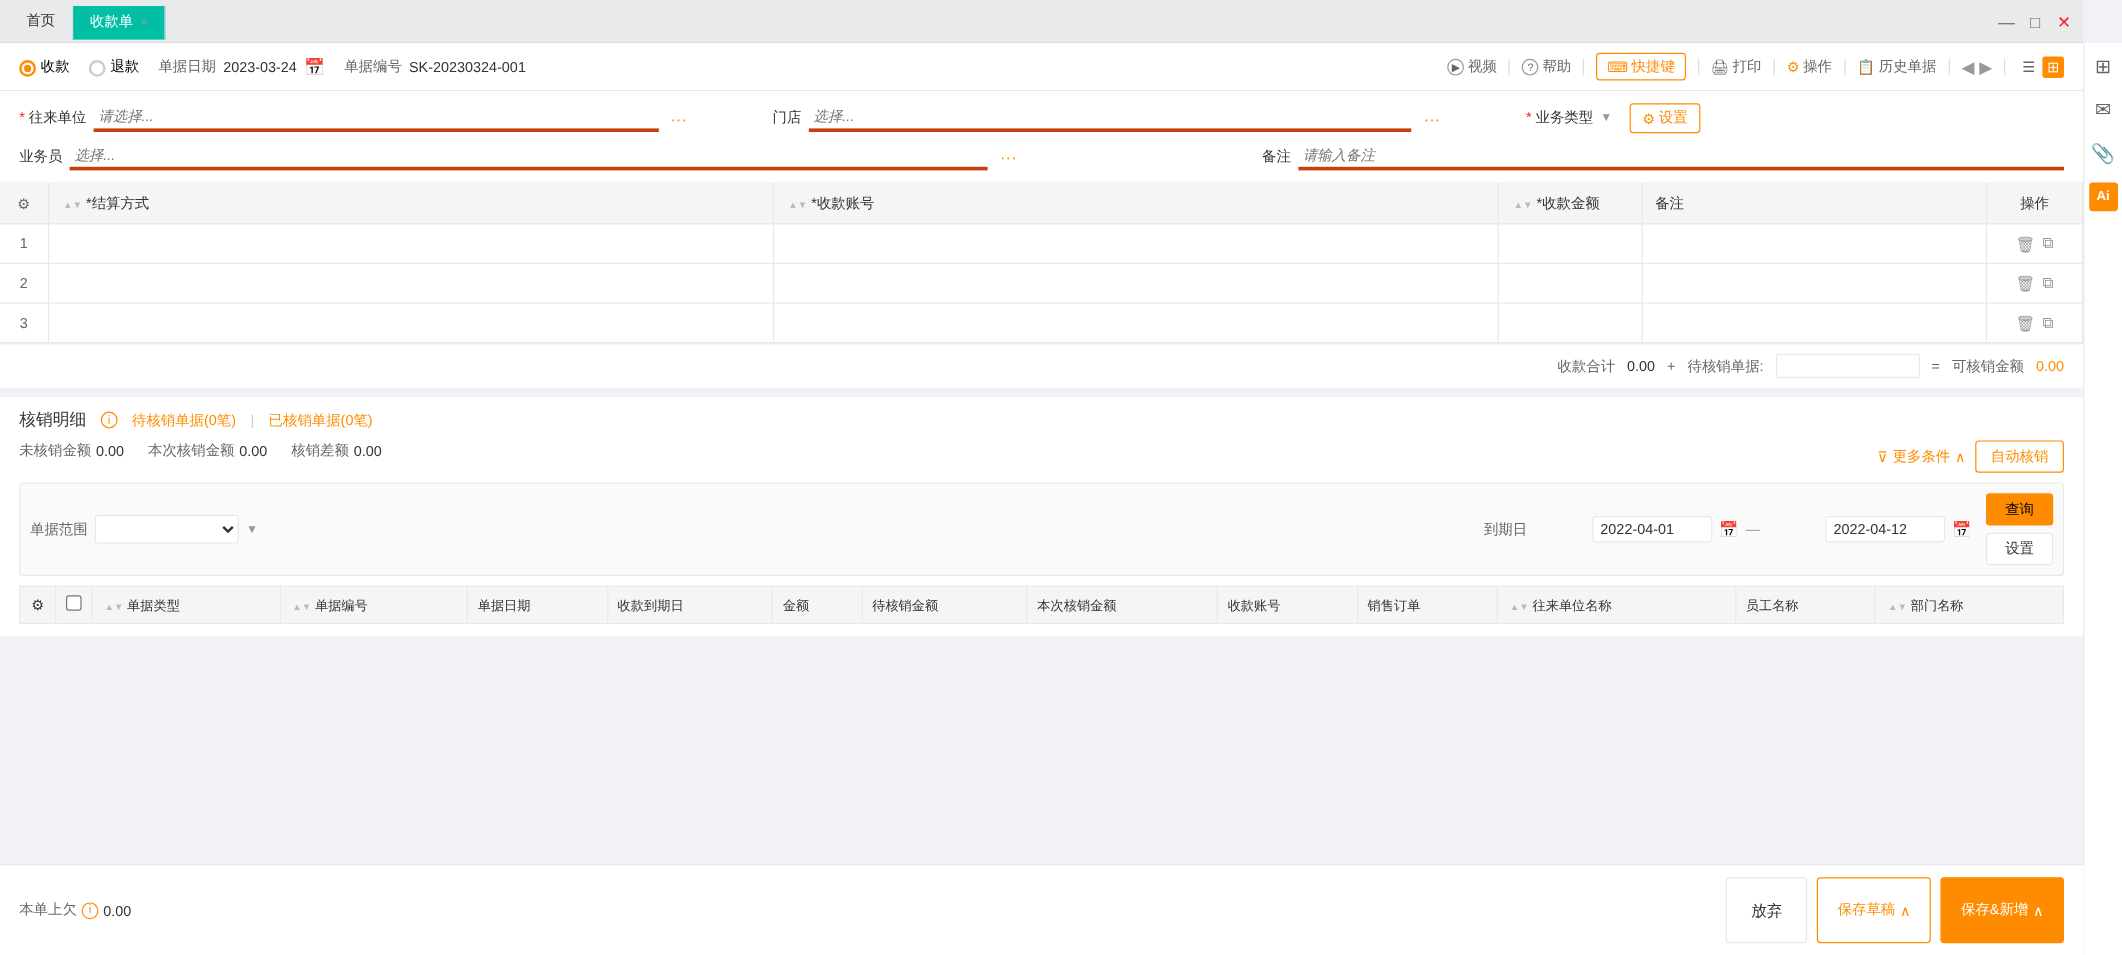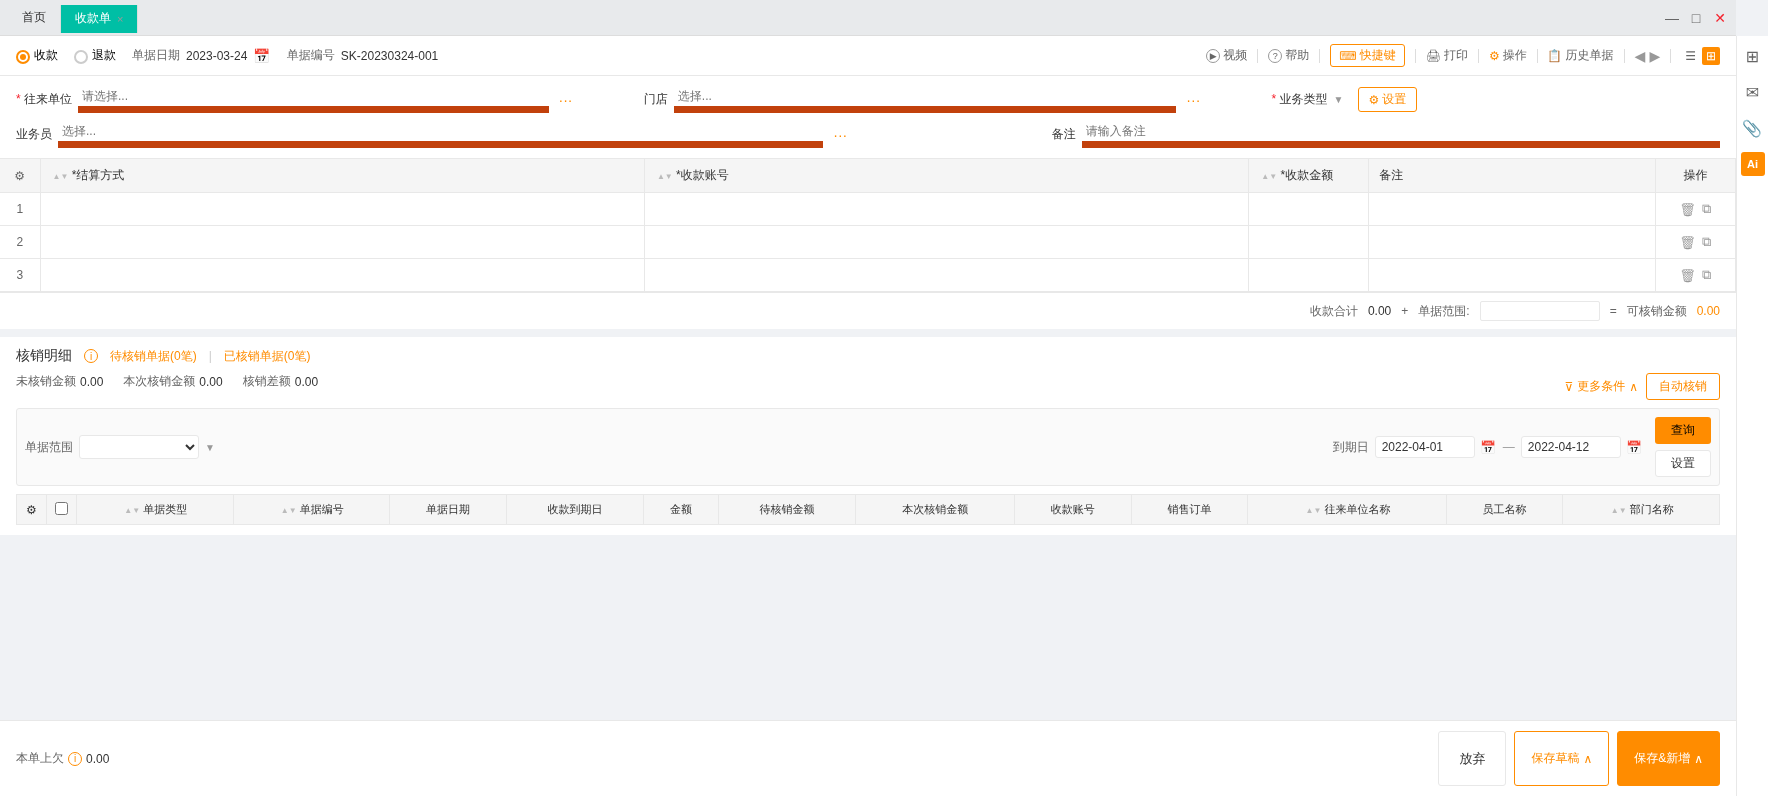--- a/index.html
+++ b/index.html
@@ -64,23 +64,24 @@
 
     
     .form-section {
       background: #fff; padding: 10px 16px; border-bottom: 1px solid #e8e8e8;
     }
     .form-row { display: flex; align-items: center; gap: 0; margin-bottom: 8px; }
     .form-row:last-child { margin-bottom: 0; }
     .form-field { display: flex; align-items: center; gap: 6px; flex: 1; }
     .form-label { color: #333; white-space: nowrap; min-width: fit-content; }
     .form-input {
-      flex: 1; border: none; border-bottom: 7px solid #c2410c; outline: none;
+      flex: 1; border: none; border-bottom: 3px solid #c2410c; outline: none;
       padding: 3px 4px; color: #bbb; font-size: 12px; background: transparent;
       min-width: 0;
+      font-style: italic;
     }
     .more-btn { color: #ff8c00; cursor: pointer; font-size: 14px; padding: 0 4px; }
     .settings-btn {
       background: #fff; border: 1px solid #ff8c00; color: #ff8c00;
       padding: 3px 10px; border-radius: 3px; cursor: pointer;
       display: flex; align-items: center; gap: 3px; font-size: 12px;
     }
     .chevron-down { font-size: 10px; color: #999; }
 
     
@@ -139,36 +140,36 @@
     .search-row { display: flex; align-items: center; gap: 12px; padding: 8px; background: #fafafa; border: 1px solid #e8e8e8; border-radius: 3px; margin-bottom: 8px; }
     .search-field { display: flex; align-items: center; gap: 6px; flex: 1; }
     .search-label { color: #666; white-space: nowrap; }
     .search-select {
       border: 1px solid #e8e8e8; border-radius: 3px; padding: 3px 6px;
       outline: none; color: #333; background: #fff; min-width: 120px;
     }
     .date-range { display: flex; align-items: center; gap: 6px; }
     .date-input {
       border: 1px solid #e8e8e8; border-radius: 3px; padding: 3px 6px;
-      outline: none; color: #333; background: #fff; width: 100px;
+      outline: none; color: #333; background: #fff; width: 100px; margin-left: 48px;
     }
     .cal-icon { color: #ff8c00; cursor: pointer; font-size: 13px; }
     .query-btn {
       background: #ff8c00; color: #000000; border: none;
       padding: 5px 16px; border-radius: 3px; cursor: pointer; font-size: 12px;
     }
     .settings-btn2 {
       background: #fff; border: 1px solid #e8e8e8; color: #333;
       padding: 4px 12px; border-radius: 3px; cursor: pointer; font-size: 12px;
     }
 
     .reconcile-table { width: 100%; border-collapse: collapse; }
     .reconcile-table thead tr { background: #f5f5f5; }
     .reconcile-table th {
-      padding: 7px 8px; text-align: center; font-weight: normal;
+      padding: 7px 8px; text-align: left; font-weight: normal;
       color: #333; border: 1px solid #e8e8e8; white-space: nowrap; font-size: 11px;
     }
     .reconcile-table th:first-child { width: 30px; text-align: center; }
     .reconcile-table th:nth-child(2) { width: 30px; text-align: center; }
 
     
     .action-bar {
       position: fixed; bottom: 0; left: 0; right: 0; background: #fff;
       border-top: 1px solid #e8e8e8; padding: 10px 16px;
       display: flex; align-items: center; gap: 12px;
@@ -404,21 +405,21 @@
           </td>
         </tr>
       </tbody>
     </table>
   </div>
 
   <div class="sum-row">
     <span class="sum-label">收款合计</span>
     <span class="sum-value">0.00</span>
     <span style="color:#666;">+</span>
-    <span class="sum-label">单据范围:</span>
+    <span class="sum-label">待核销单据:</span>
     <input class="sum-input" type="text" style="">
     <span style="color:#666;">=</span>
     <span class="sum-label">可核销金额</span>
     <span class="sum-highlight">0.00</span>
   </div>
 
   <div class="reconcile-section">
     <div class="reconcile-header">
       <span class="reconcile-title">核销明细</span>
       <span class="info-icon">i</span>

